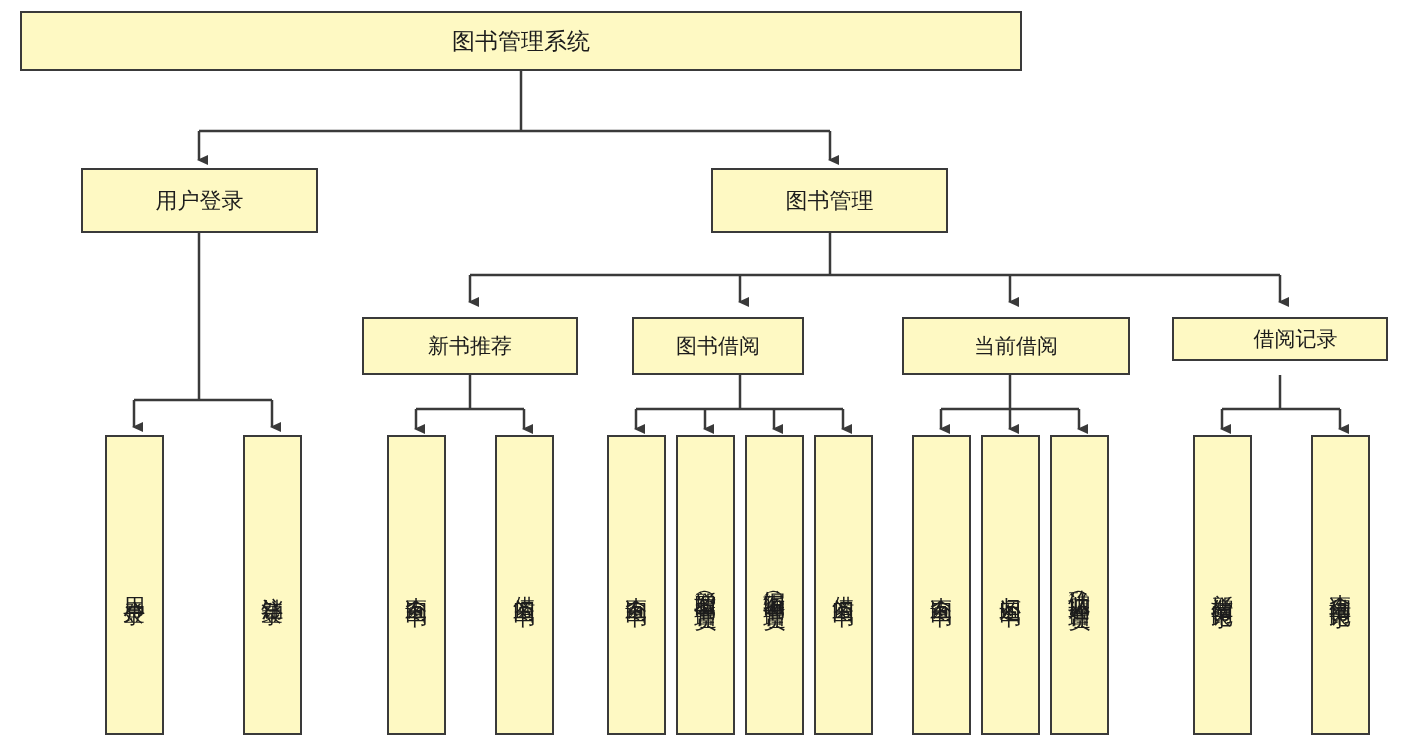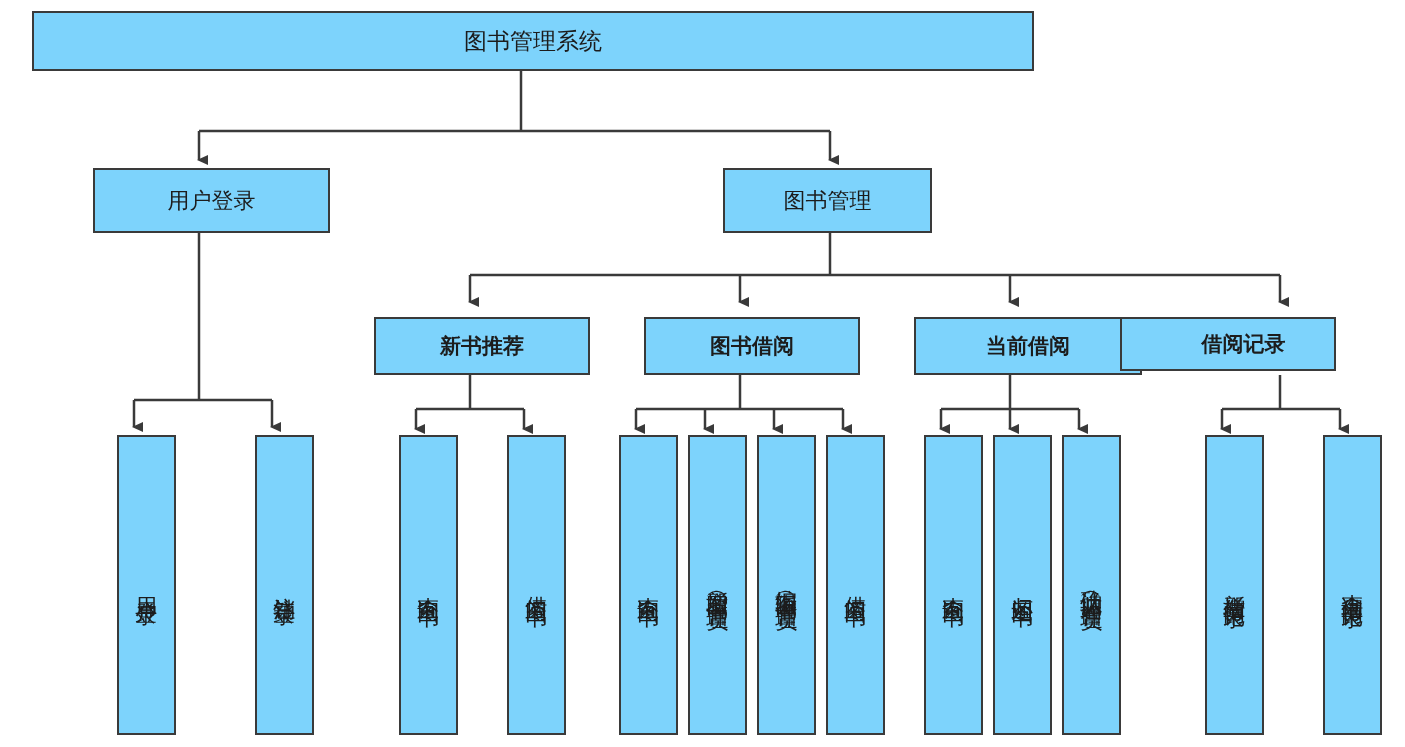--- a/index.html
+++ b/index.html
@@ -3,32 +3,31 @@
 <meta charset="utf-8">
 <style>
   html,body{margin:0;padding:0;background:#ffffff;}
   body{width:1405px;height:747px;overflow:hidden;font-family:"Liberation Sans","DejaVu Sans",sans-serif;}
   #canvas{position:relative;width:1405px;height:747px;background:#fff;}
   svg#wires{position:absolute;left:0;top:0;width:1405px;height:747px;pointer-events:none;}
 
   .node{
     position:absolute;
     box-sizing:border-box;
-    background:#7dd3fc;
+    background:#fef9c3;
     border:2.5px solid #3a3a3a;
     display:flex;
     align-items:center;
     justify-content:center;
     color:#1c1c1c;
     z-index:2;
-    margin-left:12px;
   }
   .node.root{font-size:23px;}
   .node.l2{font-size:22px;}
-  .node.l3{font-size:21px;font-weight:bold;}
+  .node.l3{font-size:21px;}
 
   .node.leaf{
     border-width:2.5px;
     align-items:center;
     justify-content:center;
   }
   .vtext{
     writing-mode:vertical-rl;
     text-orientation:upright;
     font-size:22px;
@@ -105,34 +104,34 @@
     </g>
   </svg>
 
   <div class="node root" style="left:20px;top:11px;width:1002px;height:60px;">
     <span class="htext">图书管理系统</span>
   </div>
 
   <div class="node l2" style="left:81px;top:168px;width:237px;height:65px;">
     <span class="htext">用户登录</span>
   </div>
-  <div class="node l2" style="left:711px;top:168px;width:209px;height:65px;">
+  <div class="node l2" style="left:711px;top:168px;width:237px;height:65px;">
     <span class="htext">图书管理</span>
   </div>
 
   <div class="node l3" style="left:362px;top:317px;width:216px;height:58px;">
     <span class="htext">新书推荐</span>
   </div>
-  <div class="node l3" style="left:632px;top:317px;width:216px;height:58px;">
+  <div class="node l3" style="left:632px;top:317px;width:172px;height:58px;">
     <span class="htext">图书借阅</span>
   </div>
   <div class="node l3" style="left:902px;top:317px;width:228px;height:58px;">
     <span class="htext">当前借阅</span>
   </div>
-  <div class="node l3" style="left:1108px;top:317px;width:216px;height:54px;padding-left:31px;">
+  <div class="node l3" style="left:1172px;top:317px;width:216px;height:44px;padding-left:31px;">
     <span class="htext">借阅记录</span>
   </div>
 
   <div class="node leaf" style="left:105px;top:435px;width:59px;height:300px;">
     <span class="vtext">用户登录</span>
   </div>
   <div class="node leaf" style="left:243px;top:435px;width:59px;height:300px;">
     <span class="vtext">注销登录</span>
   </div>
 

